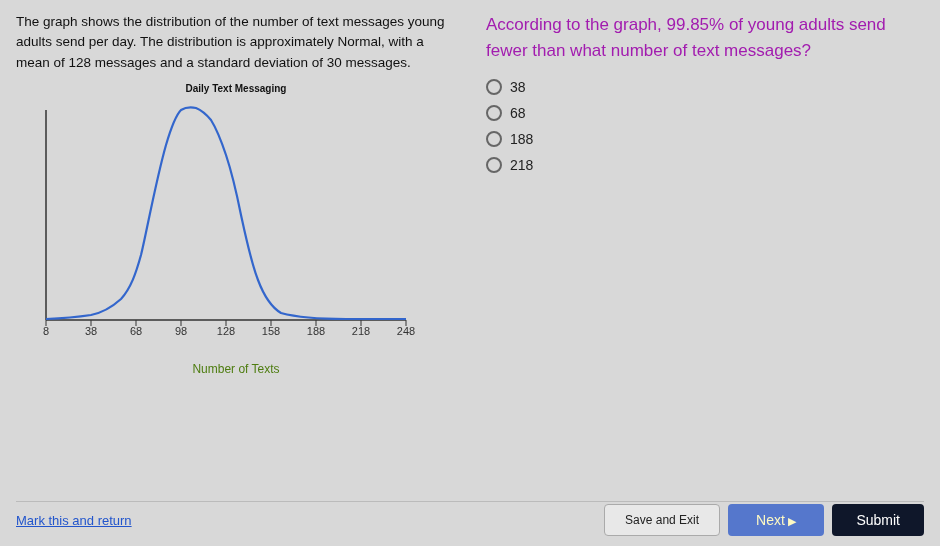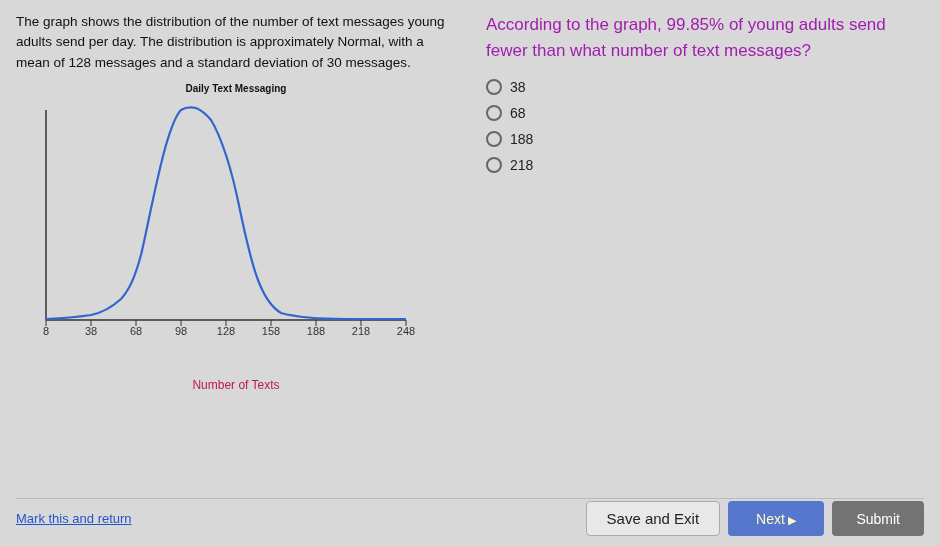--- a/index.html
+++ b/index.html
@@ -59,22 +59,22 @@
     }
 
     .chart-container svg {
       width: 100%;
       height: 100%;
     }
 
     .chart-xlabel {
       text-align: center;
       font-size: 12px;
-      color: #be185d;
-      margin-top: 18px;
+      color: #4d7c0f;
+      margin-top: 2px;
     }
 
     .question-text {
       font-size: 17px;
       line-height: 1.5;
       margin-bottom: 16px;
       color: #a21caf;
     }
 
     .options-list {
@@ -121,21 +121,21 @@
     .footer-buttons {
       display: flex;
       gap: 8px;
     }
 
     .btn-save {
       background: #e8e8e8;
       border: 1px solid #aaa;
       border-radius: 4px;
       padding: 8px 20px;
-      font-size: 15px;
+      font-size: 12px;
       cursor: pointer;
       color: #222;
     }
 
     .btn-next {
       background: #5577cc;
       border: none;
       border-radius: 4px;
       padding: 8px 28px;
       font-size: 14px;
@@ -143,21 +143,21 @@
       color: #fef9c3;
       position: relative;
     }
 
     .btn-next::after {
       content: ' ▶';
       font-size: 11px;
     }
 
     .btn-submit {
-      background: #737373;
+      background: #0f172a;
       border: none;
       border-radius: 4px;
       padding: 8px 24px;
       font-size: 14px;
       cursor: pointer;
       color: white;
     }
   </style>
 </head>
 <body>

